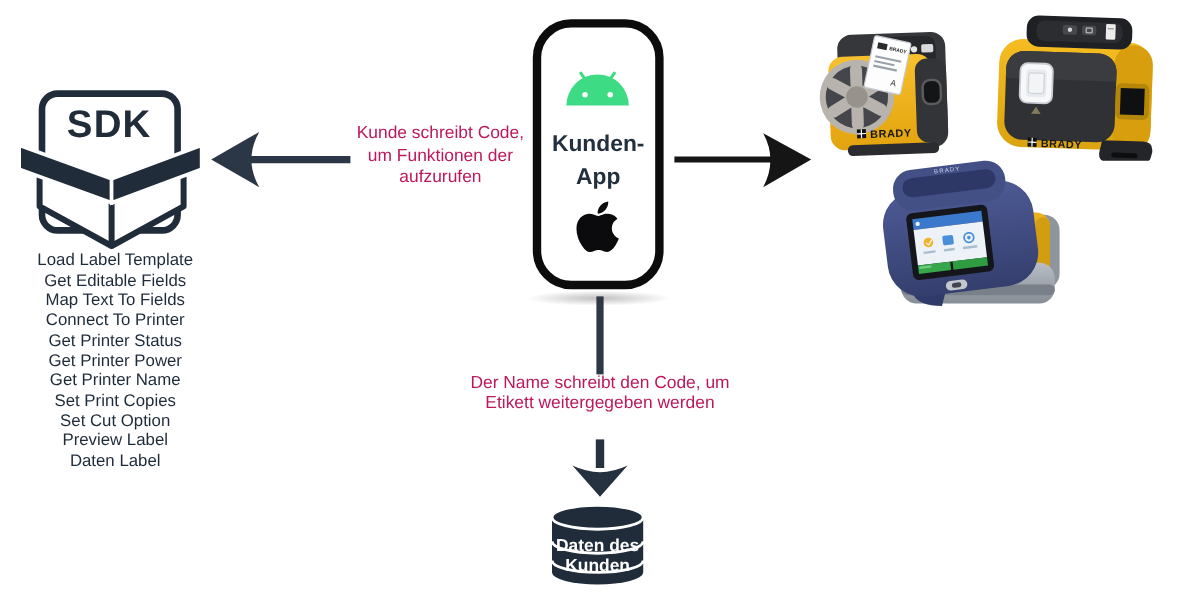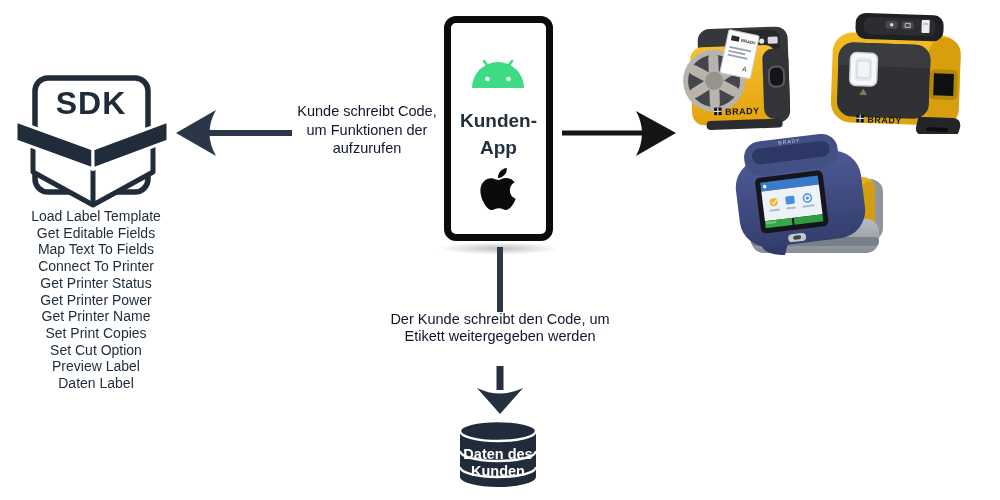--- a/index.html
+++ b/index.html
@@ -3,26 +3,26 @@
 <meta charset="utf-8">
 <style>
   html,body{margin:0;padding:0;background:#fff;}
   .canvas{position:relative;width:1000px;height:500px;background:#fff;overflow:hidden;
           font-family:"Liberation Sans",sans-serif;color:#22303e;}
   .abs{position:absolute;}
   
   .sdk-list{left:4px;top:208px;width:184px;text-align:center;font-size:14px;
             line-height:16.7px;color:#1e2b39;font-weight:500;}
   
-  .caption{text-align:center;font-size:14.5px;color:#0f172a;font-weight:500;}
+  .caption{text-align:center;font-size:14.5px;color:#be185d;font-weight:500;}
   .caption-left{left:284px;top:102px;width:166px;line-height:18.6px;}
   .caption-bottom{left:366px;top:311px;width:268px;line-height:17px;}
   
   .phone{left:444px;top:16px;width:109px;height:225px;box-sizing:border-box;
-         border:7px solid #0c0c0c;border-radius:12px;background:#fff;z-index:2;}
+         border:7px solid #0c0c0c;border-radius:32px;background:#fff;z-index:2;}
   .phone-label{position:absolute;top:84px;left:0;width:100%;text-align:center;
                font-size:19px;font-weight:600;line-height:27px;color:#22303e;}
   .phone-shadow{left:436px;top:242px;width:126px;height:13px;z-index:1;
     background:radial-gradient(ellipse at center,rgba(60,60,60,.32) 0%,rgba(60,60,60,0) 68%);}
   .vline{left:497px;top:247px;width:6px;height:65px;background:#2c3846;}
   svg{display:block;}
 </style>
 </head>
 <body>
 
@@ -198,21 +198,21 @@
       <rect x="64" y="86" width="29" height="7" fill="#2f9c41"></rect>
       <rect x="36" y="87" width="10" height="2" fill="#7fd48d" opacity="0.8"></rect>
       <rect x="56" y="102" width="18" height="8" rx="4" fill="#c3c8ce"></rect>
       <rect x="61" y="104" width="8" height="4" rx="2" fill="#40454c"></rect>
     </g>
   </svg>
 
   <div class="abs vline"></div>
 
   <div class="abs caption caption-bottom">
-    <div>Der Kunde schreibt den Code, um</div>
+    <div>Der Name schreibt den Code, um</div>
     <div>Etikett weitergegeben werden</div>
   </div>
 
   <svg class="abs" style="left:462px;top:366px" width="76" height="50" viewBox="0 0 76 50">
     <rect x="34.5" y="0" width="7" height="24" fill="#25313f"></rect>
     <path d="M38 48 L15 22 Q38 33 61 22 Z" fill="#25313f"></path>
   </svg>
 
   <svg class="abs" style="left:450px;top:419px" width="96" height="76" viewBox="0 0 96 76">
     <path d="M10 12 a38 10 0 0 1 76 0 v46 a38 10 0 0 1 -76 0 Z" fill="#202c3a"></path>

